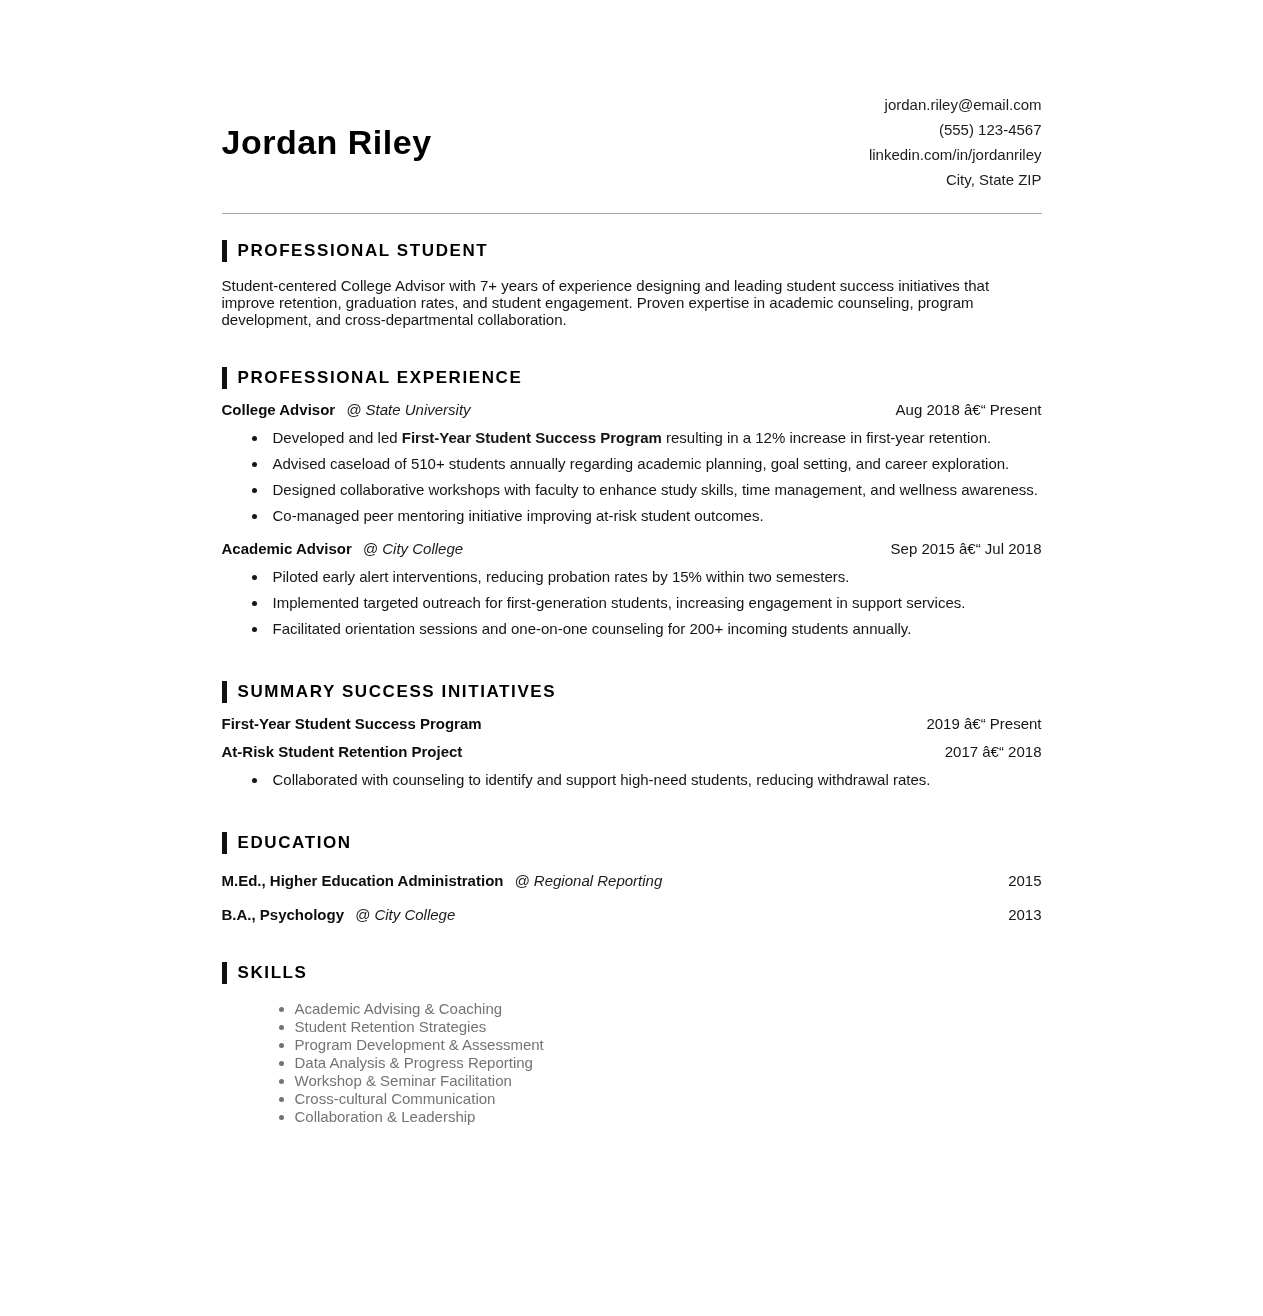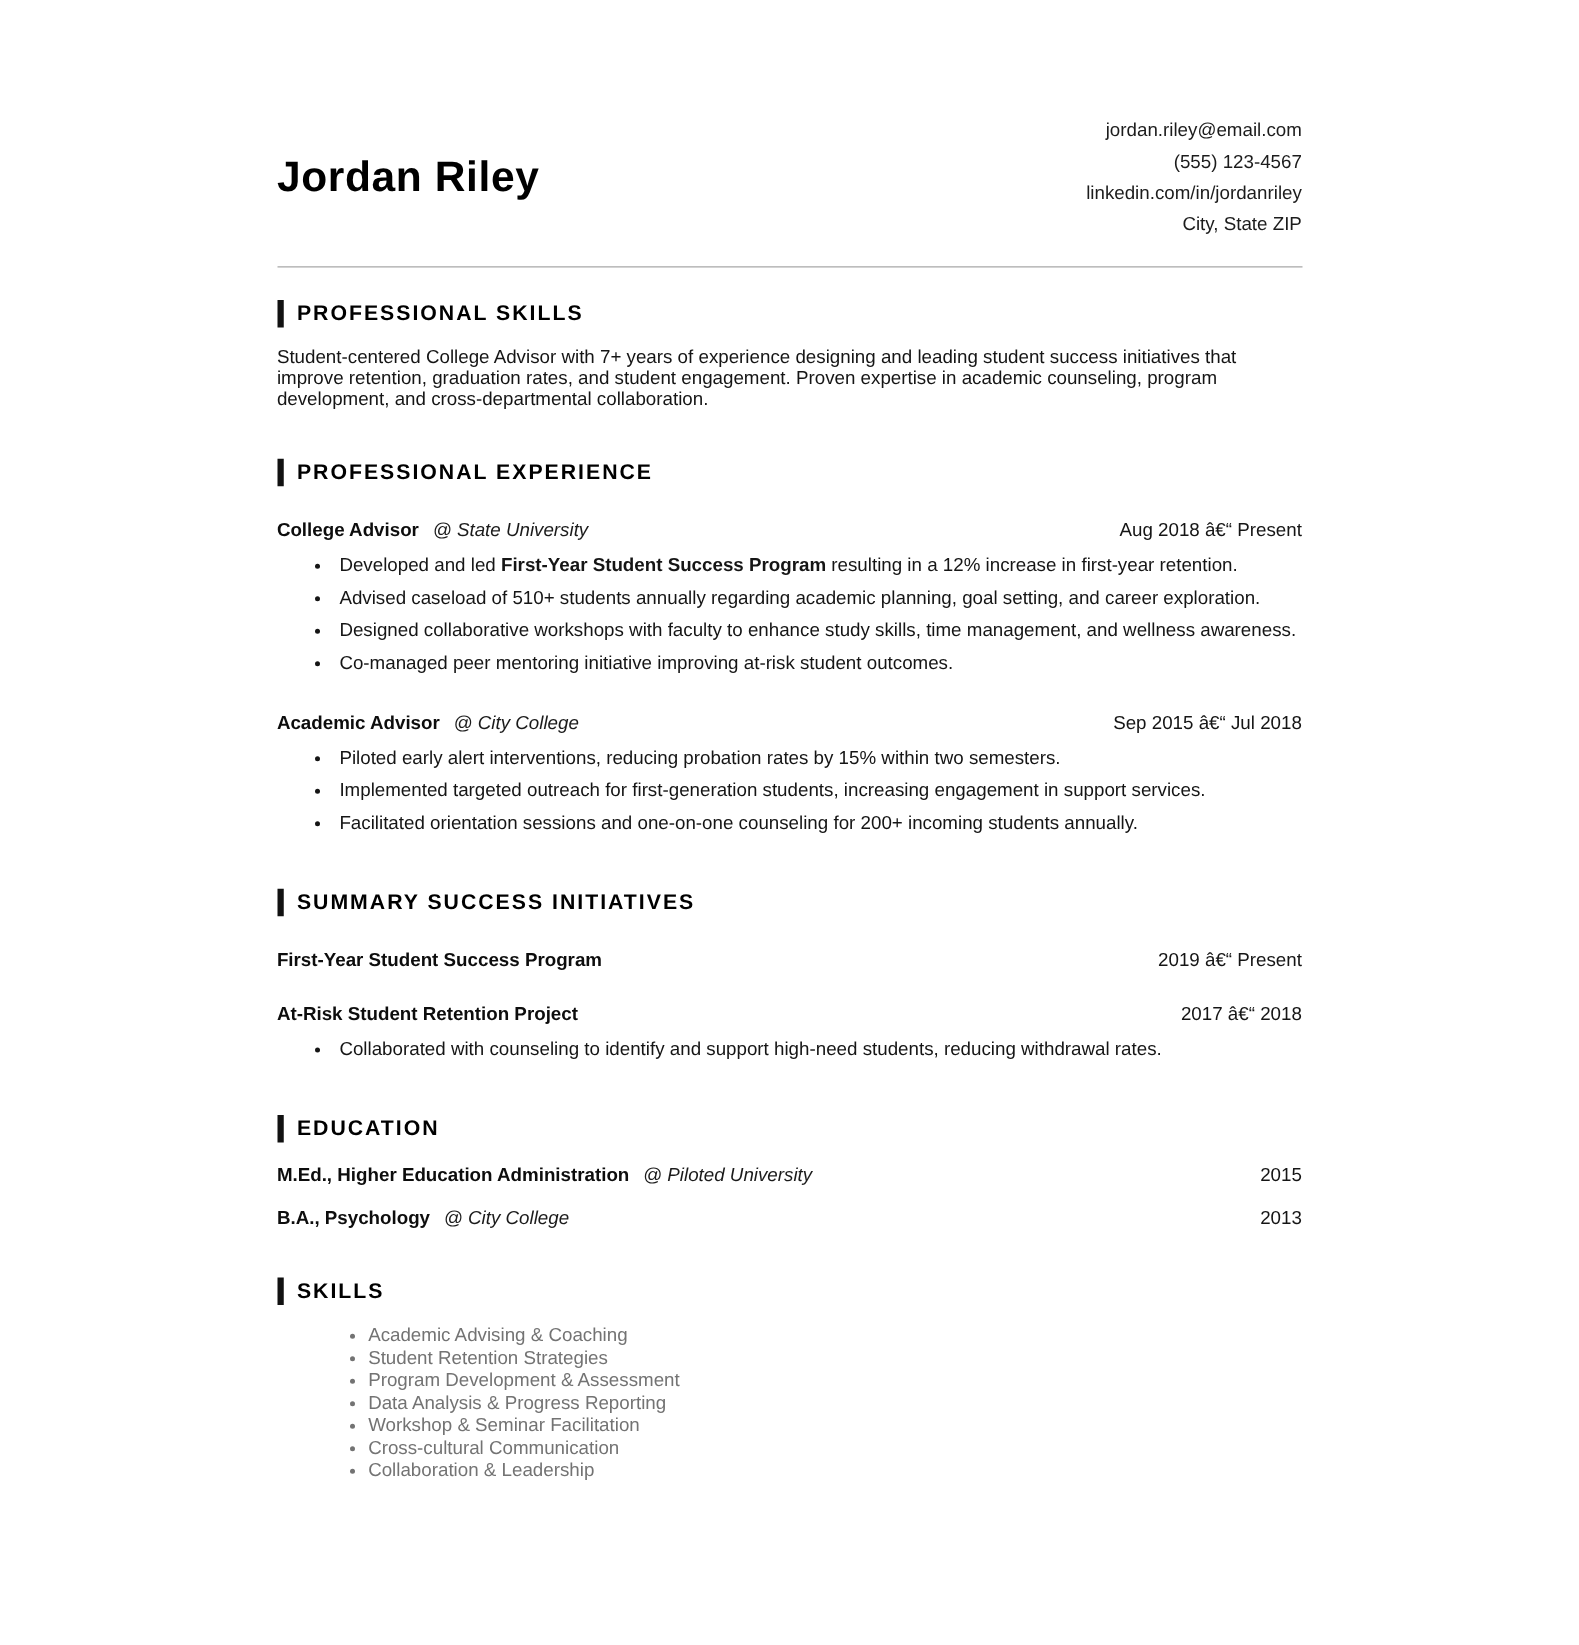--- a/index.html
+++ b/index.html
@@ -73,21 +73,21 @@
     margin: 14px 0 0 0;
     line-height: 17px;
     color: #151515;
   }
 
   
   .item-row {
     display: flex;
     justify-content: space-between;
     align-items: baseline;
-    margin-top: 26px;
+    margin-top: 11px;
   }
   .item-title { font-weight: bold; color: #0d0d0d; }
   .item-org { font-style: italic; margin-left: 11px; font-weight: normal; color: #1b1b1b; }
   .item-dates { white-space: nowrap; color: #151515; }
 
   
   ul.bullets {
     list-style: disc inside;
     margin: 7px 0 0 0;
     padding: 0;
@@ -132,21 +132,21 @@
         <div>(555) 123-4567</div>
         <div>linkedin.com/in/jordanriley</div>
         <div>City, State ZIP</div>
       </div>
     </div>
     <hr class="rule">
 
     <div class="section section-first">
       <h2 class="sec-title">
         <span class="sec-bar"></span>
-        <span>PROFESSIONAL SKILLS</span>
+        <span>PROFESSIONAL STUDENT</span>
       </h2>
       <p class="summary">Student-centered College Advisor with 7+ years of experience designing and leading student success initiatives that improve retention, graduation rates, and student engagement. Proven expertise in academic counseling, program development, and cross-departmental collaboration.</p>
     </div>
 
     <div class="section">
       <h2 class="sec-title">
         <span class="sec-bar"></span>
         <span>PROFESSIONAL EXPERIENCE</span>
       </h2>
 
@@ -205,21 +205,21 @@
     </div>
 
     <div class="section">
       <h2 class="sec-title">
         <span class="sec-bar"></span>
         <span>EDUCATION</span>
       </h2>
 
       <div class="edu-row">
         <div>
-          <span class="item-title">M.Ed., Higher Education Administration</span><span class="item-org">@ Piloted University</span>
+          <span class="item-title">M.Ed., Higher Education Administration</span><span class="item-org">@ Regional Reporting</span>
         </div>
         <div class="item-dates">2015</div>
       </div>
 
       <div class="edu-row">
         <div>
           <span class="item-title">B.A., Psychology</span><span class="item-org">@ City College</span>
         </div>
         <div class="item-dates">2013</div>
       </div>

